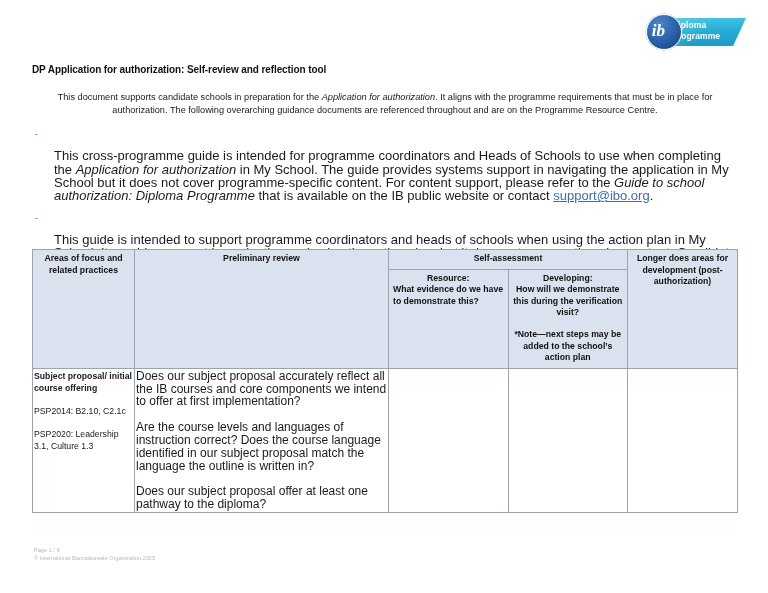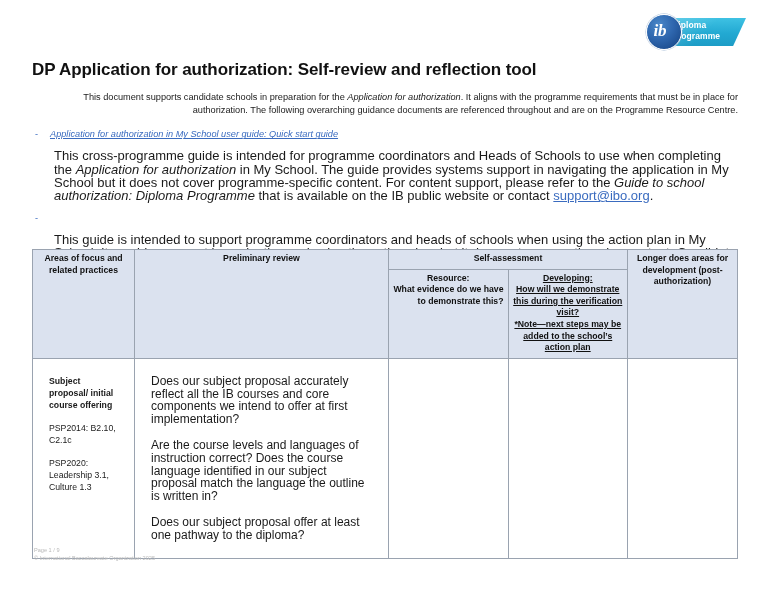--- a/index.html
+++ b/index.html
@@ -68,52 +68,52 @@
     top: 2px;
     width: 36px;
     height: 36px;
     border-radius: 50%;
     background: radial-gradient(circle at 35% 28%, #4a87c8 0%, #2e66ae 45%, #13407f 100%);
     border: 1.5px solid #ffffff;
     box-shadow: 0 0 0 .5px #9fb7d4;
   }
   .logo-circle span {
     position: absolute;
-    left: 0; right: 8px;
+    left: 0; right: 16px;
     top: 6px;
-    text-align: center;
+    text-align: right;
     color: #ffffff;
     font-family: "Liberation Serif", serif;
     font-style: italic;
     font-weight: 700;
     font-size: 17px;
     line-height: 20px;
   }
 
   
   .content {
     position: absolute;
     left: 32px;
     top: 62px;
     width: 706px;
   }
   h1.doc-title {
     margin: 0 0 13px 0;
-    font-size: 17px;
+    font-size: 10px;
     line-height: 16px;
     font-weight: bold;
     letter-spacing: -.1px;
     color: #111111;
   }
   p.intro {
     margin: 0 0 11px 0;
     font-size: 9.2px;
     line-height: 13.2px;
     color: #1a1a1a;
-    text-align: right;
+    text-align: center;
   }
   .em { font-style: italic; }
 
   .bullet-row {
     display: flex;
     margin: 0 0 8px 0;
     font-size: 9.2px;
     line-height: 13px;
   }
   .bullet-dash {
@@ -149,44 +149,45 @@
   }
   table.srt {
     width: 706px;
     border-collapse: collapse;
     table-layout: fixed;
     font-size: 8.6px;
   }
   table.srt th, table.srt td {
     border: 1px solid #9aa3b0;
     vertical-align: top;
-    padding: 16px;
+    padding: 1px;
   }
   table.srt th {
     background: #dbe2ef;
     font-weight: bold;
     color: #101010;
     text-align: center;
     padding: 3px 4px 4px 4px;
     line-height: 11.6px;
     font-size: 8.7px;
   }
   th.c-areas { width: 102px; }
   th.c-prelim { width: 254px; }
   th.c-completed { width: 113px; }
-  th.c-developing { width: 127px; text-decoration: underline; }
+  th.c-developing { width: 127px; }
   th.c-longer { width: 110px; }
 
   th.selfassess { padding: 3px 4px 3px 4px; margin-left: 14px; }
 
   .sub-head-inner {
     display: block;
   }
   .note-block {
     display: block;
+    margin-top: 10px;
     font-weight: bold;
   }
 
   
   td.areas {
     padding: 5px 5px 5px 6px;
     line-height: 12px;
     font-size: 8.7px;
   }
   td.areas .area-title {
@@ -204,21 +205,21 @@
     line-height: 12.8px;
     font-size: 12px;
   }
   td.prelim p {
     margin: 0 0 13px 0;
   }
   td.prelim p:last-child { margin-bottom: 0; }
   td.blank { background: #ffffff; }
 
   .th-left-align {
-    text-align: right;
+    text-align: left;
   }
 
   
   .footer {
     position: absolute;
     left: 34px;
     top: 546px;
     color: #b9b9b9;
     font-size: 5.6px;
     line-height: 8px;
@@ -243,21 +244,20 @@
   </div>
 
   <div class="content">
 
     <h1 class="doc-title">DP Application for authorization: Self-review and reflection tool</h1>
 
     <p class="intro"><span>This document supports candidate schools in preparation for the </span><span class="em">Application for authorization</span><span>. It aligns with the programme requirements that must be in place for authorization. The following overarching guidance documents are referenced throughout and are on the Programme Resource Centre.</span></p>
 
     <div class="bullet-row">
       <span class="bullet-dash">-</span>
-      <a class="doc-link" href="#">Application for authorization in My School user guide: Quick start guide</a>
     </div>
 
     <p class="sub-para"><span>This cross-programme guide is intended for programme coordinators and Heads of Schools to use when completing the </span><span class="em">Application for authorization</span><span> in My School. The guide provides systems support in navigating the application in My School but it does not cover programme-specific content. For content support, please refer to the </span><span class="em">Guide to school authorization: Diploma Programme</span><span> that is available on the IB public website or contact </span><a class="inline-link" href="#">support@ibo.org</a><span>.</span></p>
 
     <div class="bullet-row">
       <span class="bullet-dash">-</span>
     </div>
 
     <p class="sub-para"><span>This guide is intended to support programme coordinators and heads of schools when using the action plan in My School. It provides support in navigating and using the action plan, but it does not cover action plan content. Candidate schools work with their IB consultants during the consultation phase to develop an action plan specific to the school’s context. For additional content support, please refer to </span><span class="em">Diploma Programme: From principles into practice</span><span> or contact your programme relationship manager.</span></p>
 

